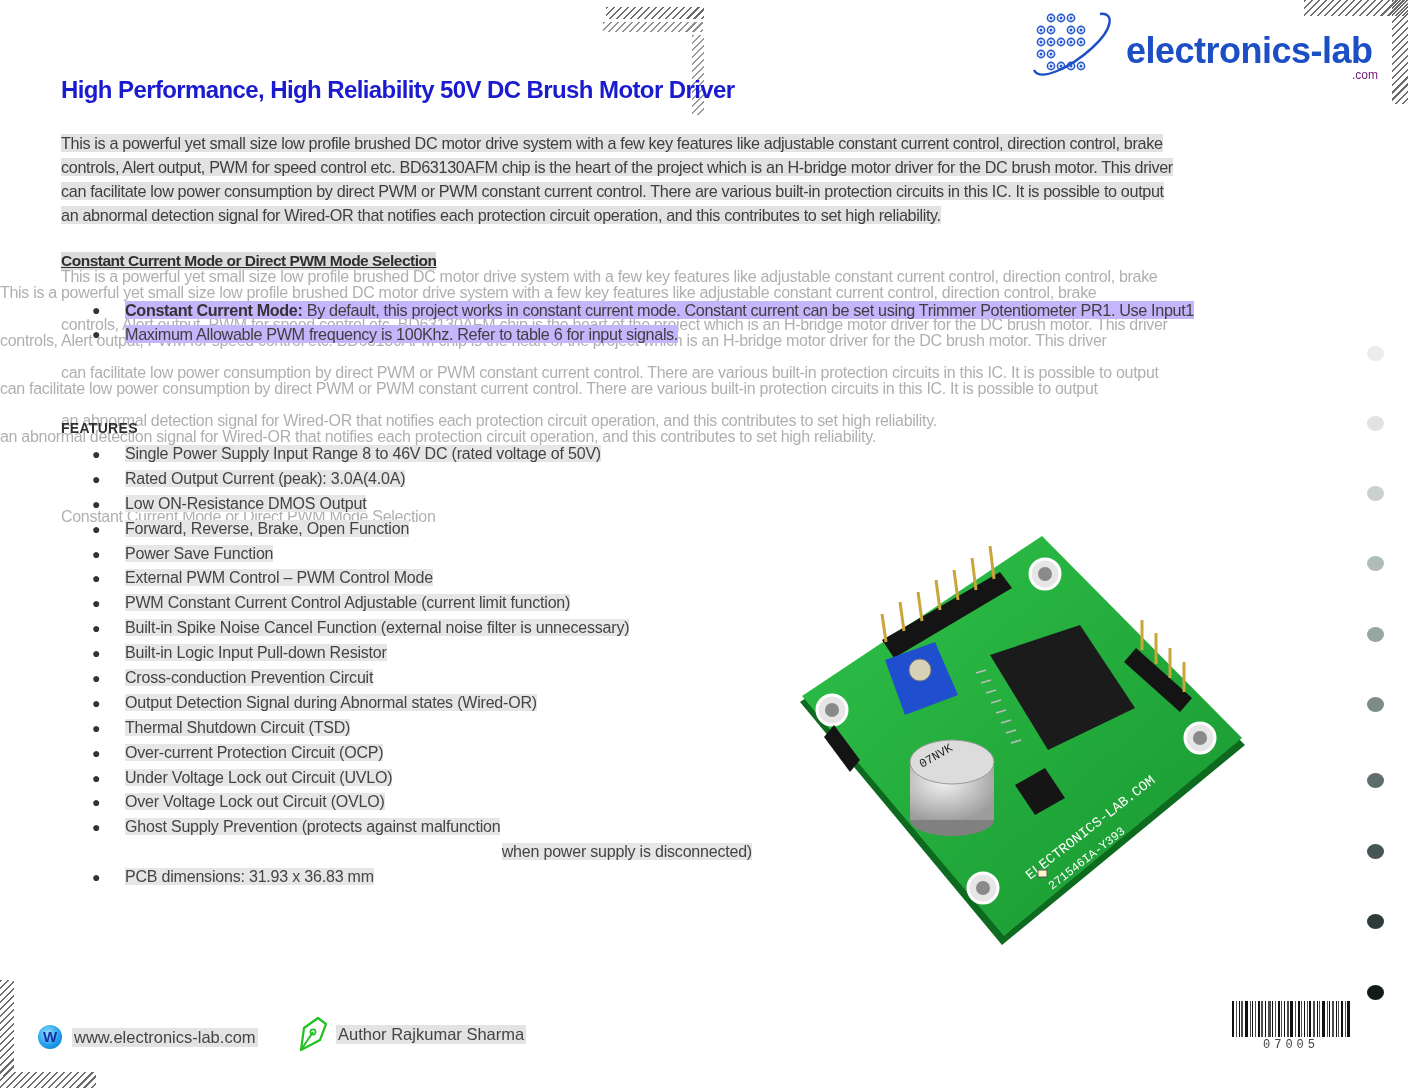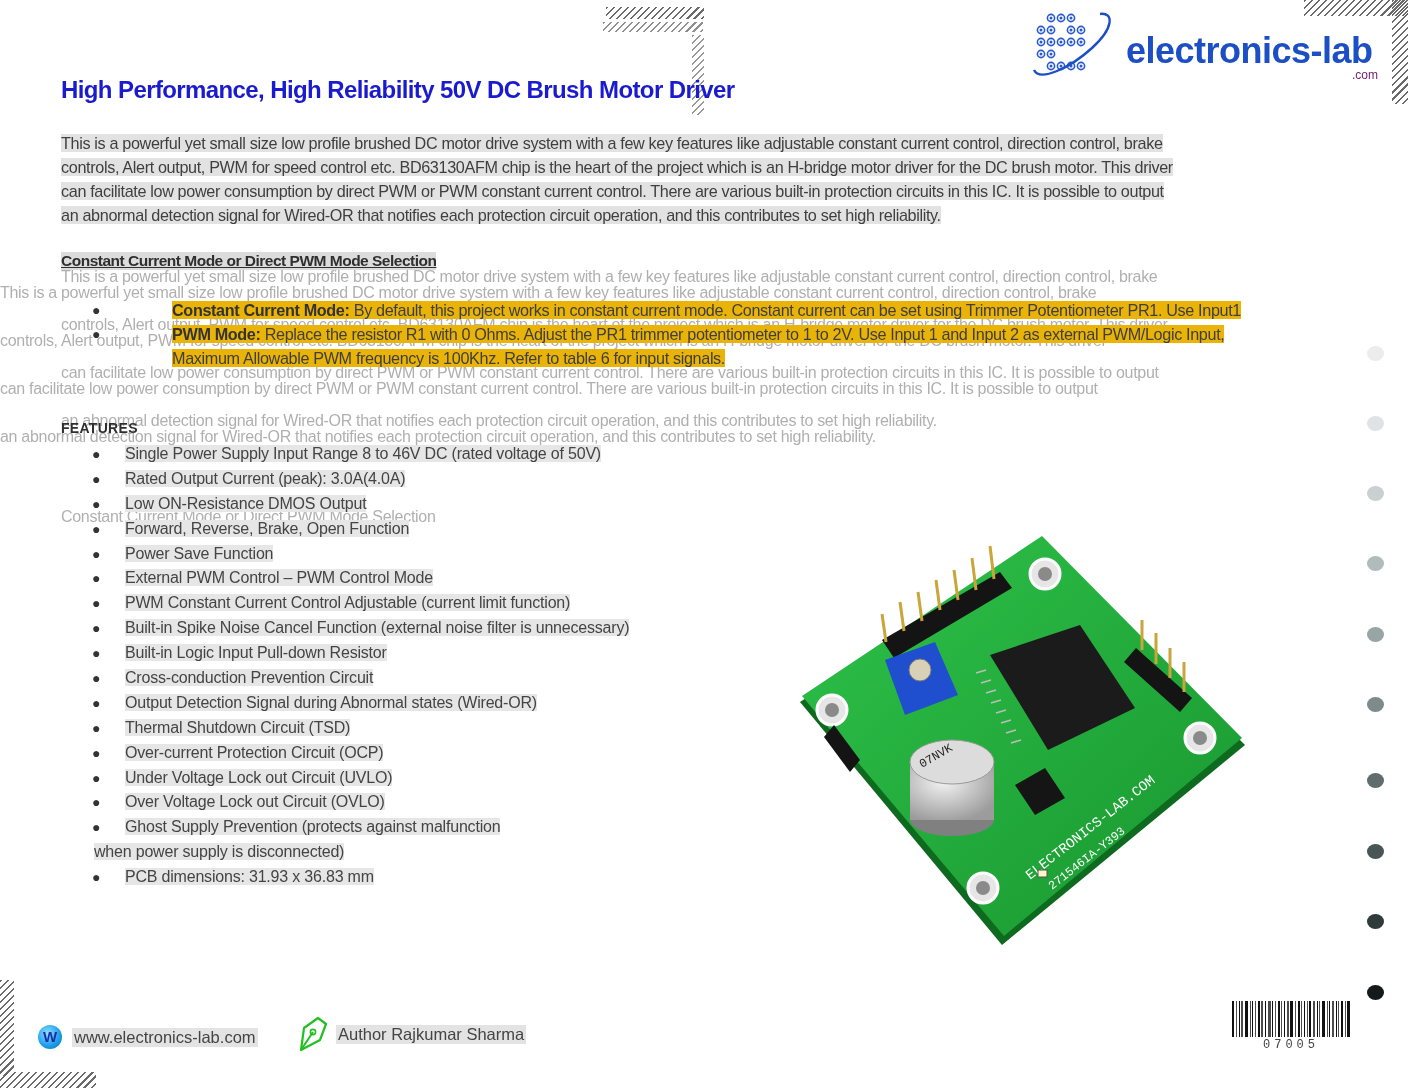--- a/index.html
+++ b/index.html
@@ -52,38 +52,38 @@
     background: #dcdcdc; text-decoration: underline;
   }
 
   .mode-list { position: absolute; left: 92px; top: 298px; width: 1250px; }
   .mode-item {
     position: relative; padding-left: 33px;
     font-size: 16.2px; line-height: 24px; color: #3f3f3f; letter-spacing: -0.35px;
   }
   .mode-item .bullet { position: absolute; left: 0; top: 0; font-size: 14px; color: #333; }
   .mode-item b { color: #333; }
-  .mode-item span.t { background: #eab308; margin-left: 47px; }
+  .mode-item span.t { background: #c4b5fd; }
 
   .features-head {
     position: absolute; left: 61px; top: 420px;
     font-weight: bold; font-size: 14px; color: #2f2f2f; letter-spacing: 0.3px; text-align: center;
   }
 
   .feat-list { position: absolute; left: 92px; top: 442px; width: 660px; }
   .feat-item {
     position: relative; height: 24.9px; padding-left: 33px;
     font-size: 16px; line-height: 24px; color: #444; letter-spacing: -0.2px;
     white-space: nowrap;
   }
   .feat-item .bullet { position: absolute; left: 0; top: 0; font-size: 14px; color: #333; }
   .feat-item span.t { background: #e6e6e6; }
   .feat-cont {
     height: 24.9px; padding-left: 2px;
-    font-size: 16px; line-height: 24px; color: #444; letter-spacing: -0.2px;
+    font-size: 16px; line-height: 24px; color: #444; letter-spacing: -0.2px; text-align: right;
   }
   .feat-cont span { background: #e6e6e6; }
 
   
   .ghost {
     position: absolute; font-size: 16px; color: #6e6e6e; opacity: .55;
     white-space: nowrap; letter-spacing: -0.3px; pointer-events: none;
   }
 
   
@@ -191,21 +191,20 @@
 
 <div class="subhead">Constant Current Mode or Direct PWM Mode Selection</div>
 
 <div class="mode-list">
   <div class="mode-item">
     <span class="bullet">●</span>
     <span class="t"><b>Constant Current Mode:</b><span> By default, this project works in constant current mode. Constant current can be set using Trimmer Potentiometer PR1. Use Input1</span></span>
   </div>
   <div class="mode-item">
     <span class="bullet">●</span>
-    <span class="t"><b>PWM Mode:</b><span> Replace the resistor R1 with 0 Ohms. Adjust the PR1 trimmer potentiometer to 1 to 2V. Use Input 1 and Input 2 as external PWM/Logic Input,</span></span>
   </div>
   <div class="mode-item" style="padding-left:33px;">
     <span class="t">Maximum Allowable PWM frequency is 100Khz. Refer to table 6 for input signals.</span>
   </div>
 </div>
 
 <div class="features-head">FEATURES</div>
 
 <div class="feat-list">
   <div class="feat-item"><span class="bullet">●</span><span class="t">Single Power Supply Input Range 8 to 46V DC (rated voltage of 50V)</span></div>

